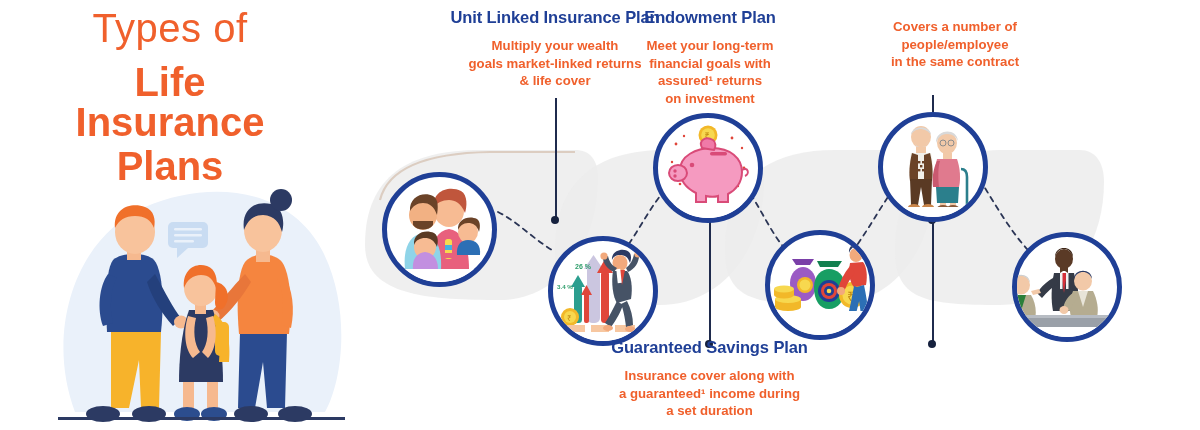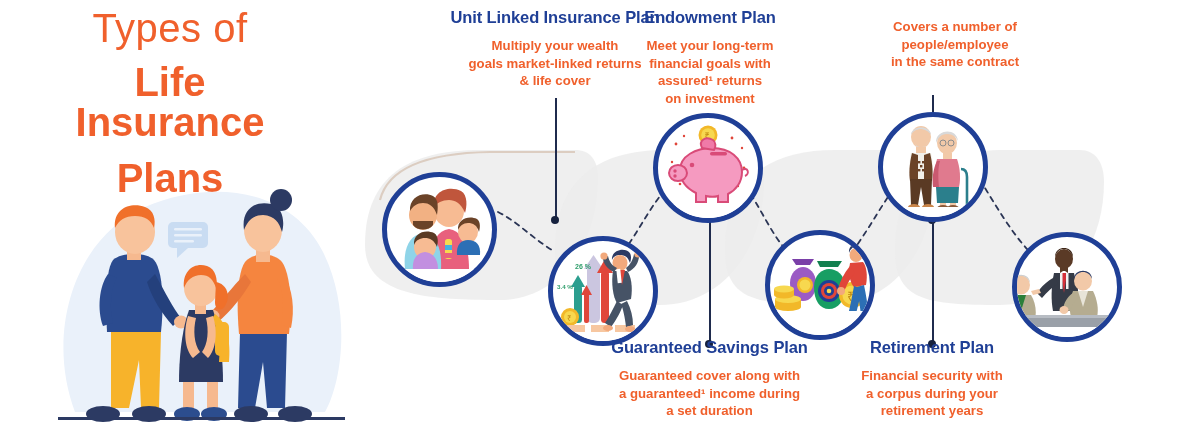--- a/index.html
+++ b/index.html
@@ -20,21 +20,21 @@
   .title-line1{
     font-size:40px;font-weight:400;color:#f0602c;letter-spacing:0.5px;
   }
   .title-line2{
     font-size:40px;font-weight:bold;color:#f0602c;margin-top:14px;
   }
   .title-line3{
     font-size:40px;font-weight:bold;color:#f0602c;margin-top:0;
   }
   .title-line4{
-    font-size:40px;font-weight:bold;color:#f0602c;margin-top:16px;
+    font-size:40px;font-weight:bold;color:#f0602c;margin-top:4px;
   }
 
   
   .illustration{position:absolute;left:55px;top:182px;width:290px;height:248px;}
   .ground-line{
     position:absolute;left:58px;top:417px;width:287px;height:3px;background:#2c3a63;
   }
 
   
   .diagram{position:absolute;left:340px;top:0;width:860px;height:430px;}
@@ -447,44 +447,36 @@
       <p>
         <span>Multiply your wealth</span><br>
         <span>goals market-linked returns</span><br>
         <span>&amp; life cover</span>
       </p>
     </div>
 
     <div class="label" style="left:232px;top:338px;width:275px;">
       <h3>Guaranteed Savings Plan</h3>
       <p>
-        <span>Guaranteed cover along with</span><br>
+        <span>Insurance cover along with</span><br>
         <span>a guaranteed¹ income during</span><br>
         <span>a set duration</span>
       </p>
     </div>
 
     <div class="label" style="left:265px;top:8px;width:210px;">
       <h3>Endowment Plan</h3>
       <p>
         <span>Meet your long-term</span><br>
         <span>financial goals with</span><br>
         <span>assured¹ returns</span><br>
         <span>on investment</span>
       </p>
     </div>
 
-    <div class="label" style="left:478px;top:338px;width:228px;">
-      <h3>Retirement Plan</h3>
-      <p>
-        <span>Financial security with</span><br>
-        <span>a corpus during your</span><br>
-        <span>retirement years</span>
-      </p>
-    </div>
 
     <div class="label" style="left:500px;top:8px;width:230px;">
       <p>
         <span>Covers a number of</span><br>
         <span>people/employee</span><br>
         <span>in the same contract</span>
       </p>
     </div>
 
   </div>

